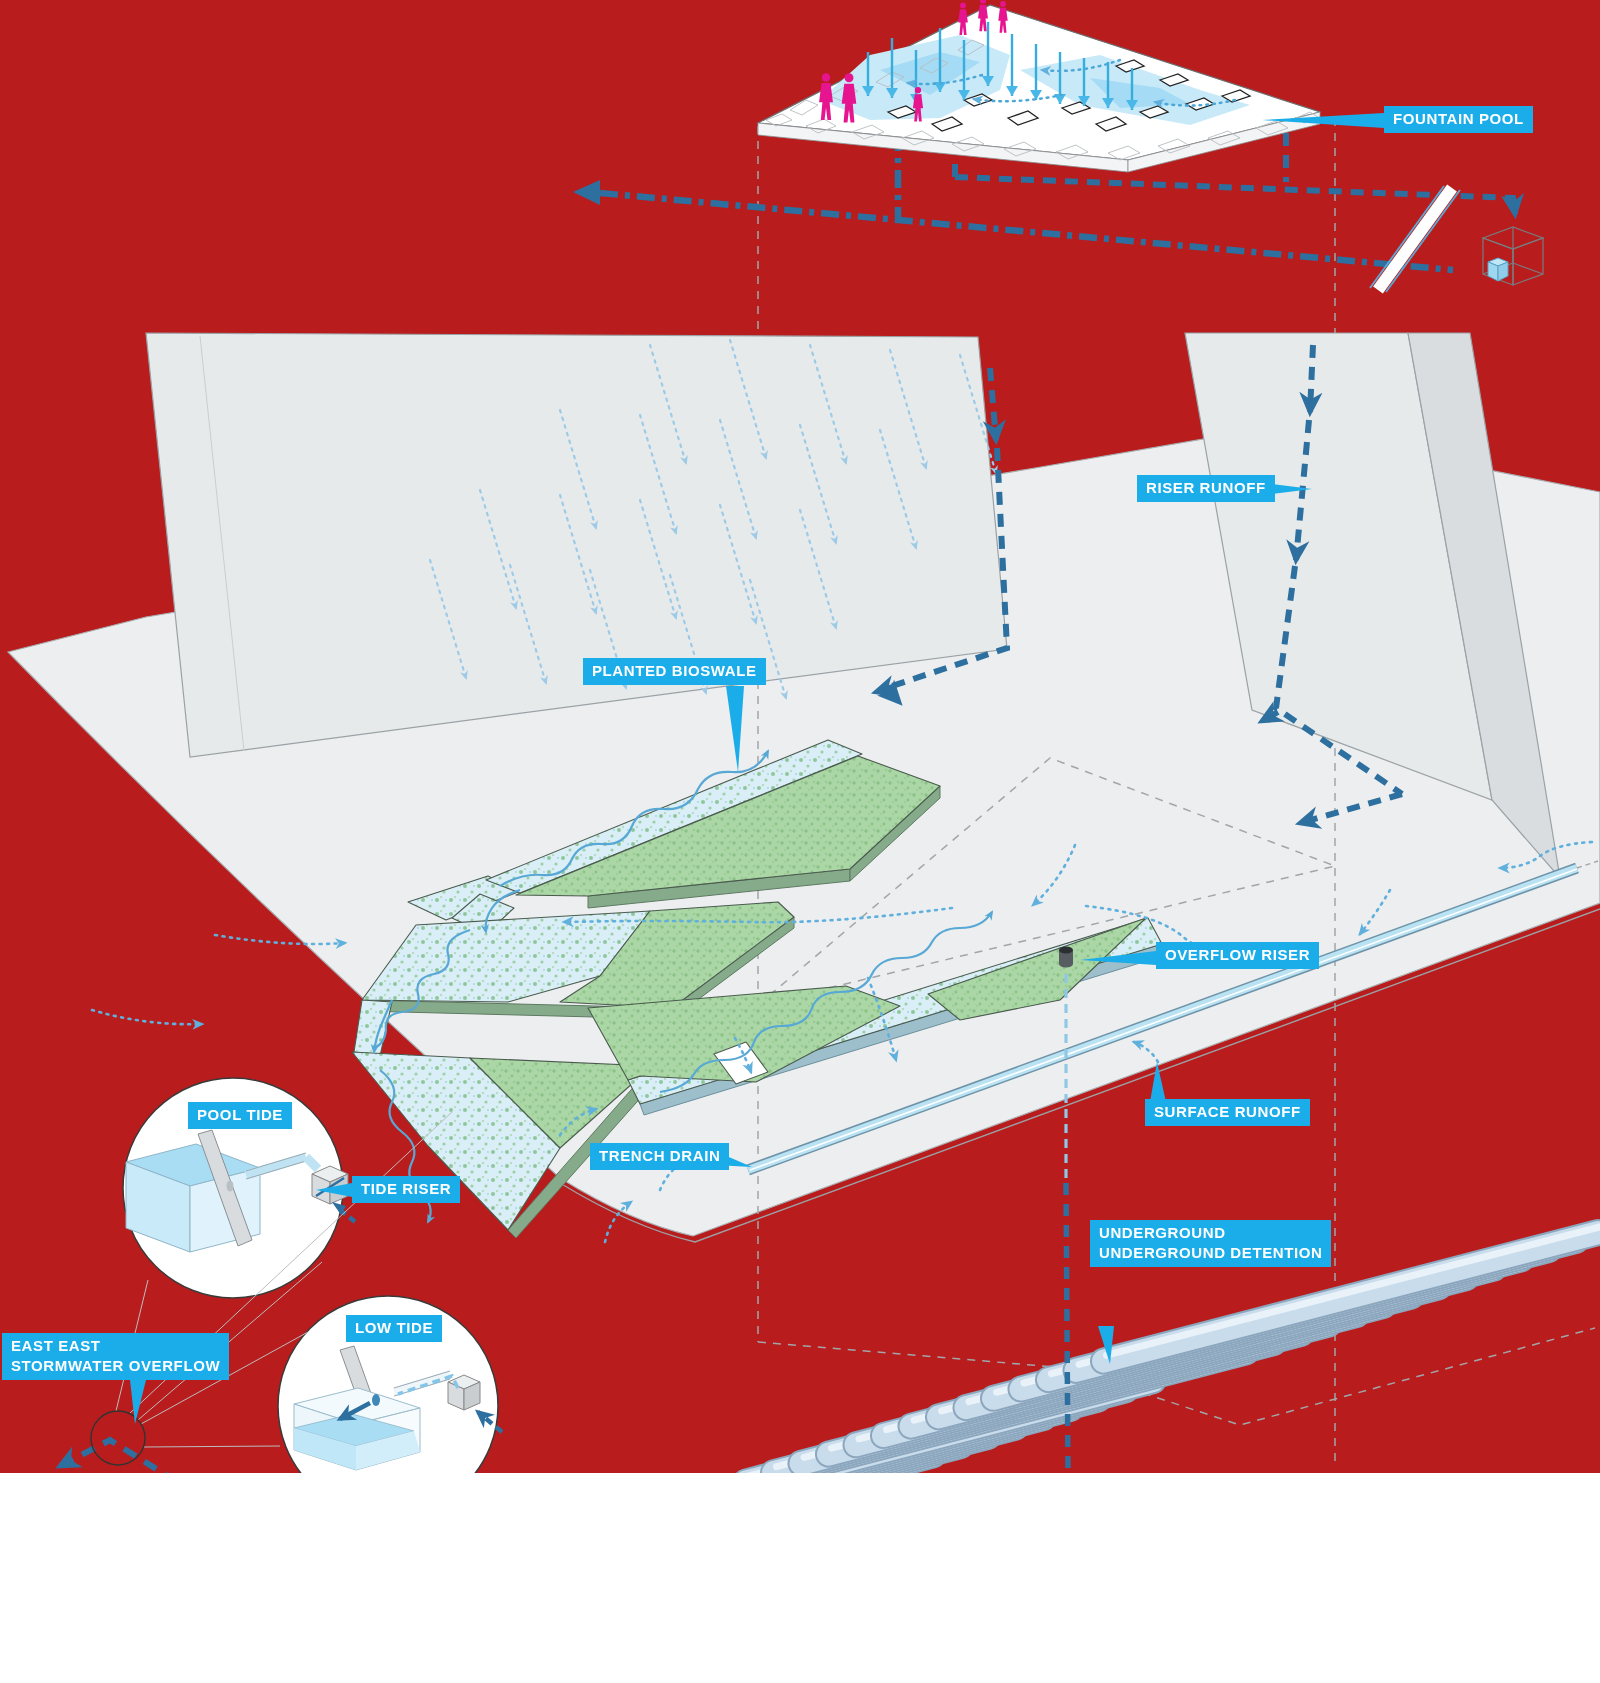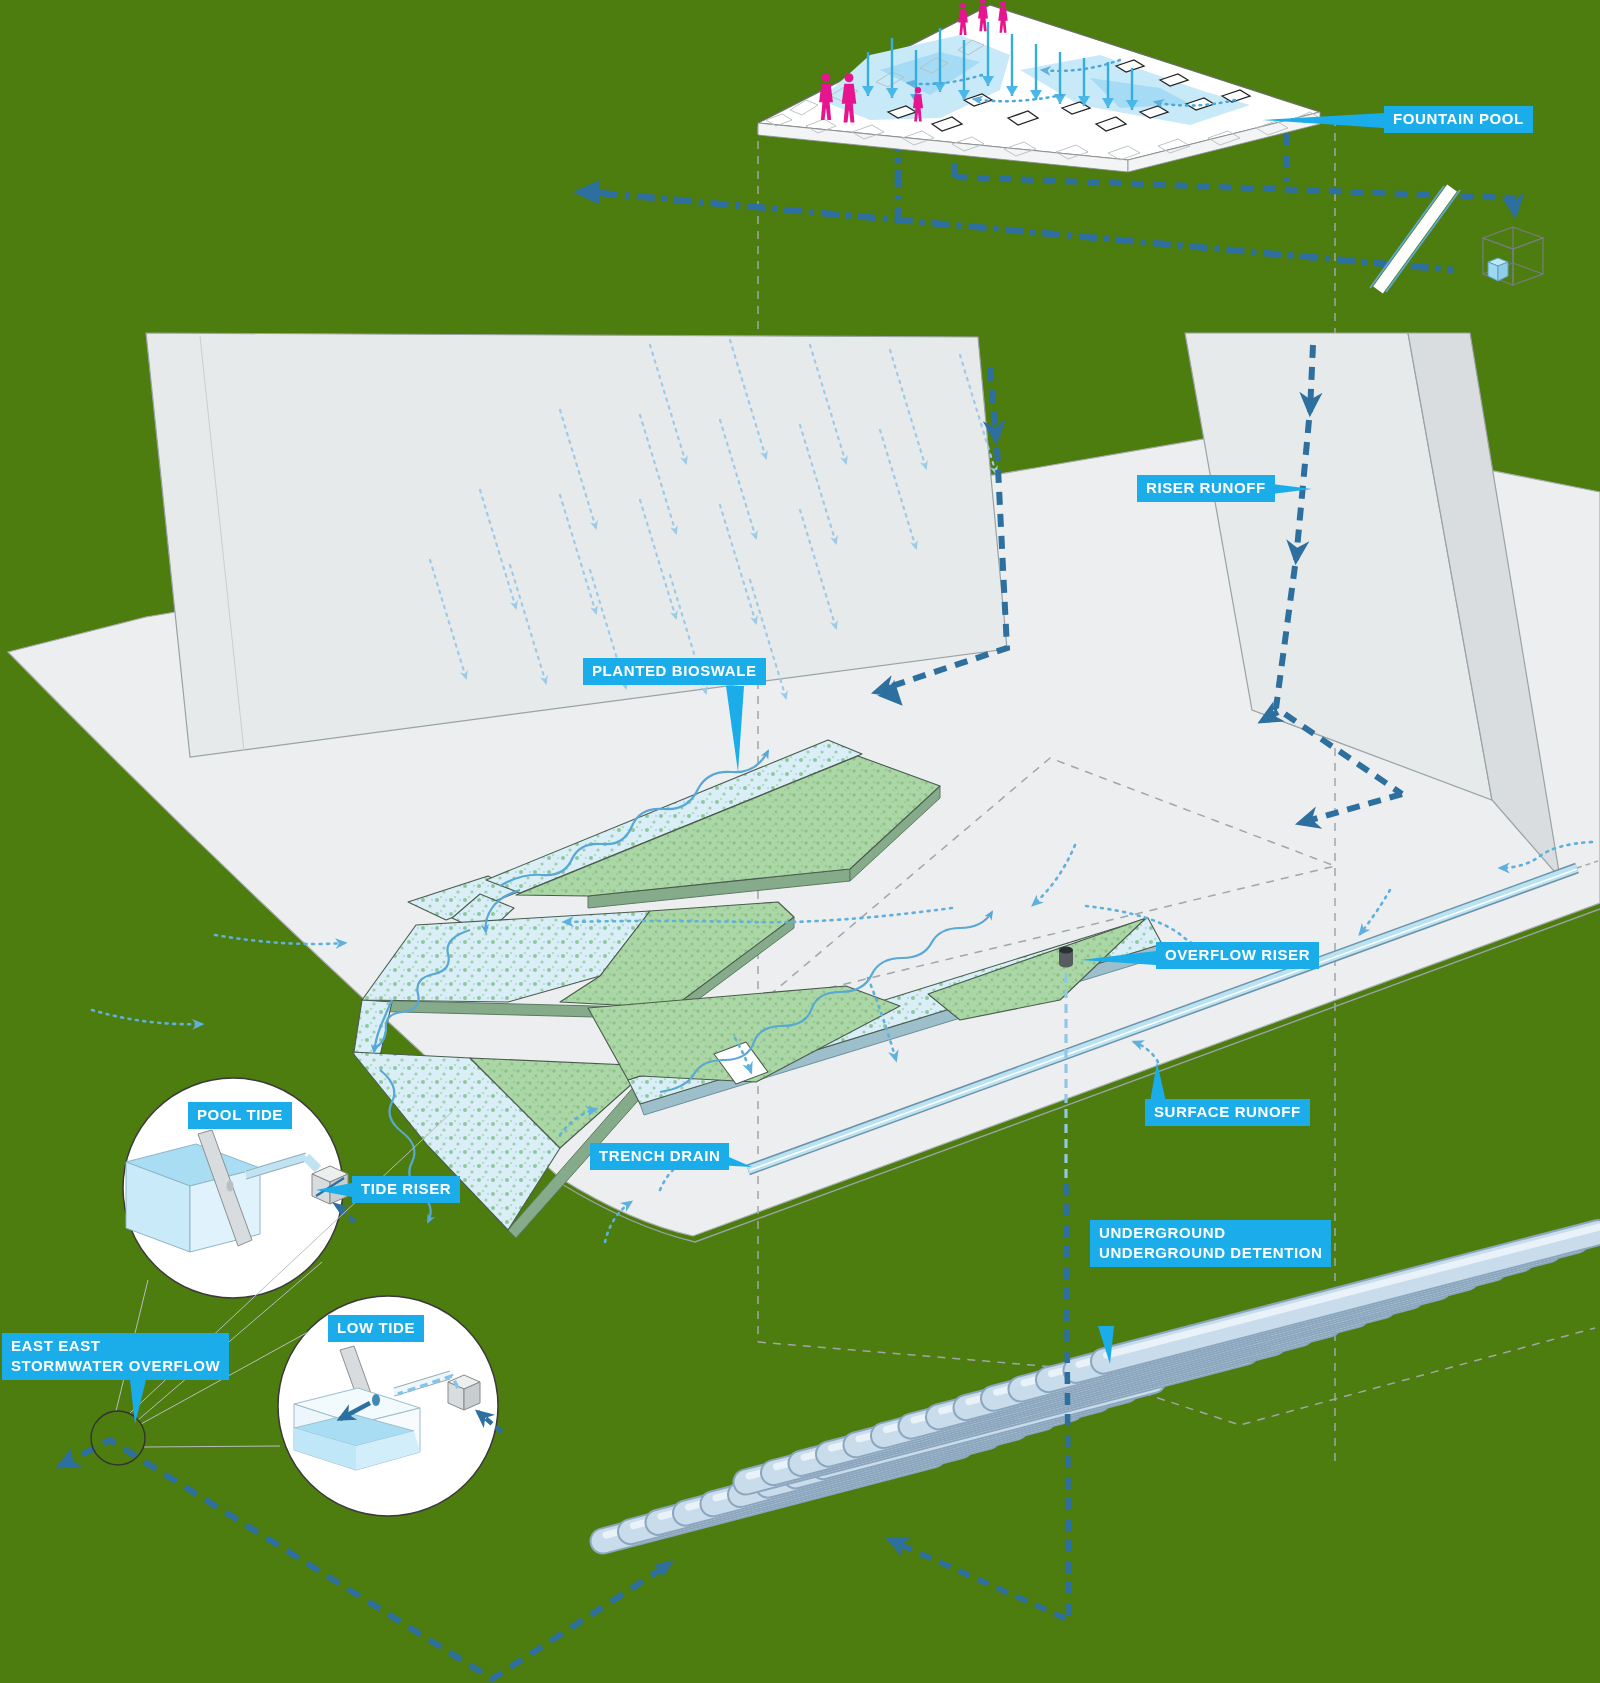--- a/index.html
+++ b/index.html
@@ -1,16 +1,16 @@
 <!DOCTYPE html>
 <html><head>
 <meta charset="utf-8">
 <style>
   html,body{margin:0;padding:0;background:#fff;}
-  .stage{position:relative;width:1600px;height:1683px;background:#4d7c0f;overflow:hidden;
+  .stage{position:relative;width:1600px;height:1473px;background:#b91c1c;overflow:hidden;
          font-family:"Liberation Sans",sans-serif;}
   .stage svg{position:absolute;left:0;top:0;}
   .lbl{position:absolute;background:var(--lblbg,#1badea);color:#fff;
        font:700 15px/1.32 "Liberation Sans",sans-serif;letter-spacing:.6px;
        padding:3px 9px 4px 9px;white-space:nowrap;z-index:5;}
   .lbl span{display:block;}
 </style>
 </head>
 <body>
 
@@ -451,19 +451,19 @@
 <div class="lbl" style="left:583px;top:658px">PLANTED BIOSWALE</div>
 <div class="lbl" style="left:1156px;top:942px">OVERFLOW RISER</div>
 <div class="lbl" style="left:1145px;top:1099px">SURFACE RUNOFF</div>
 <div class="lbl" style="left:590px;top:1143px">TRENCH DRAIN</div>
 <div class="lbl" style="left:1090px;top:1220px">
   <span>UNDERGROUND</span>
   <span>UNDERGROUND DETENTION</span>
 </div>
 <div class="lbl" style="left:188px;top:1102px">POOL TIDE</div>
 <div class="lbl" style="left:352px;top:1176px">TIDE RISER</div>
-<div class="lbl" style="left:328px;top:1315px">LOW TIDE</div>
+<div class="lbl" style="left:346px;top:1315px">LOW TIDE</div>
 <div class="lbl" style="left:2px;top:1333px">
   <span>EAST EAST</span>
   <span>STORMWATER OVERFLOW</span>
 </div>
 
 </div>
 
 </body></html>

